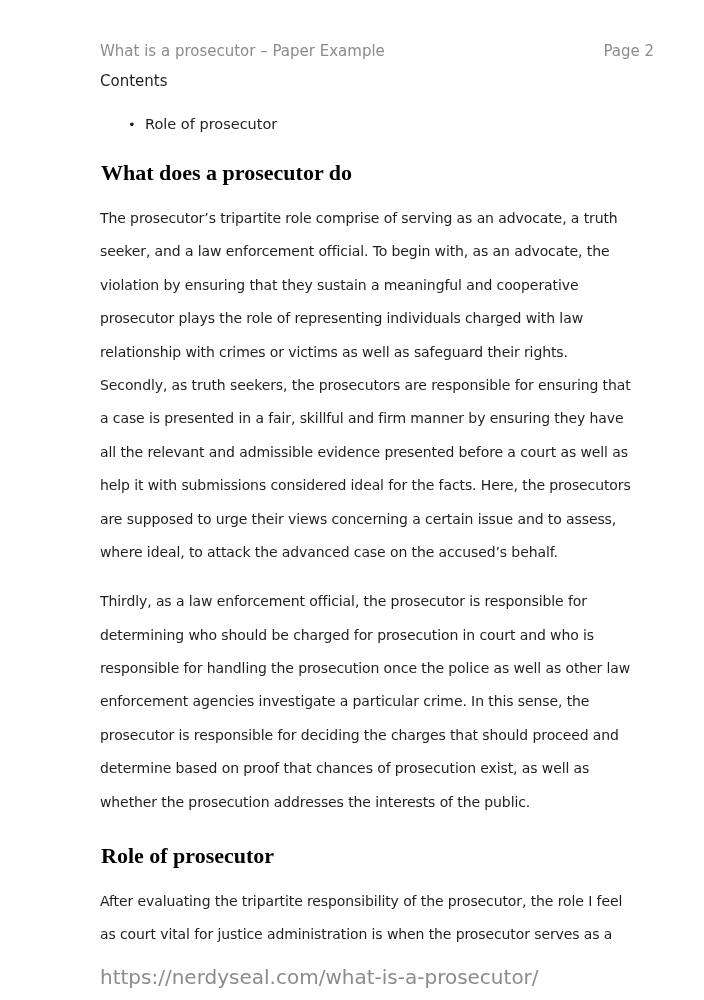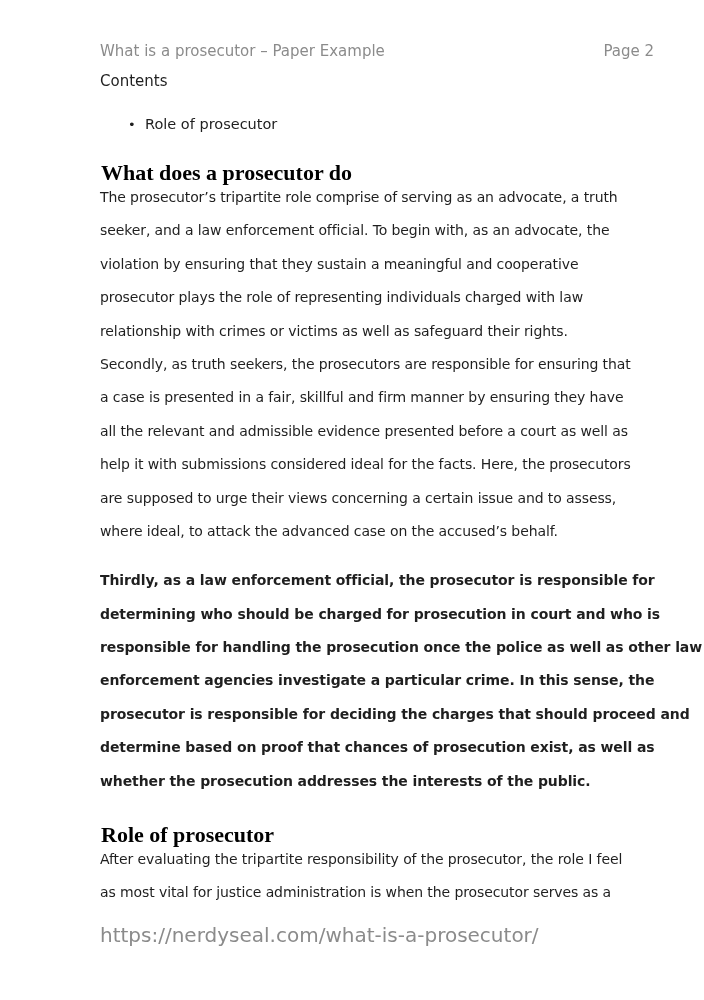--- a/index.html
+++ b/index.html
@@ -57,25 +57,24 @@
     font-family: "Liberation Serif", serif;
     font-weight: 700;
     font-size: 22px;
     line-height: 26px;
     color: #000000;
     margin: 1px;
   }
   section[data-name="section"]:nth-of-type(1) .sec-heading { margin-top: 26px; }
   section[data-name="section"]:nth-of-type(2) .sec-heading { margin-top: 17px; }
   .para {
-    margin-top: 2px;
+    margin-top: 23px;
   }
   .para + .para {
     margin-top: 16px;
-    font-weight: bold;
   }
   .pline {
     height: 33.4px;
     line-height: 19px;
     font-size: 14px;
     letter-spacing: -0.1px;
     color: #1f1f1f;
     white-space: nowrap;
   }
   .doc-footer {
@@ -127,20 +126,20 @@
           <div class="pline" data-name="text-line">enforcement agencies investigate a particular crime. In this sense, the</div>
           <div class="pline" data-name="text-line">prosecutor is responsible for deciding the charges that should proceed and</div>
           <div class="pline" data-name="text-line">determine based on proof that chances of prosecution exist, as well as</div>
           <div class="pline" data-name="text-line">whether the prosecution addresses the interests of the public.</div>
         </div>
       </section>
       <section data-name="section">
         <h2 class="sec-heading" data-name="section-heading">Role of prosecutor</h2>
         <div class="para" data-name="paragraph">
           <div class="pline" data-name="text-line">After evaluating the tripartite responsibility of the prosecutor, the role I feel</div>
-          <div class="pline" data-name="text-line">as most vital for justice administration is when the prosecutor serves as a</div>
+          <div class="pline" data-name="text-line">as court vital for justice administration is when the prosecutor serves as a</div>
         </div>
       </section>
     </div>
 
   <div class="doc-footer" data-name="source-url">https://nerdyseal.com/what-is-a-prosecutor/</div>
 
 </div>
 
 </body></html>

